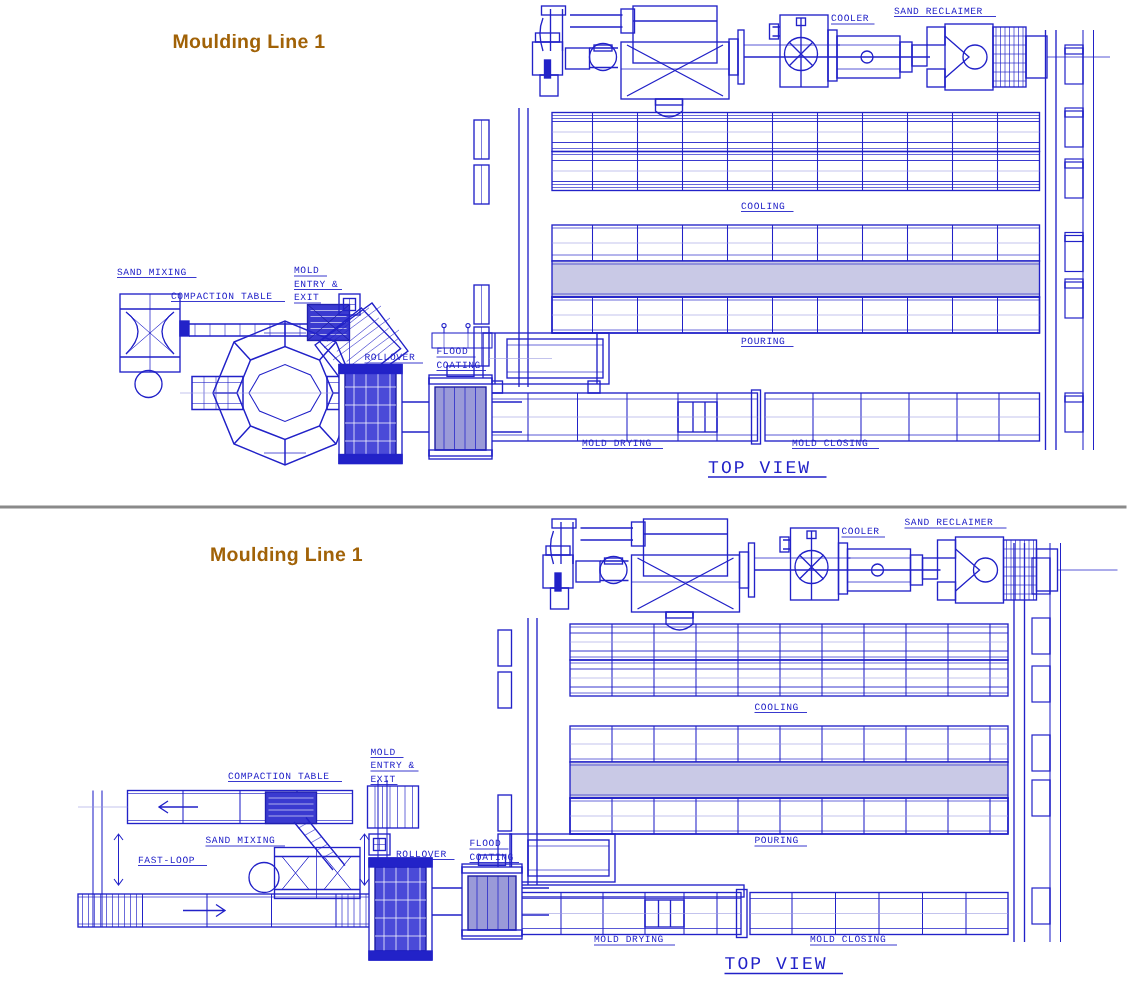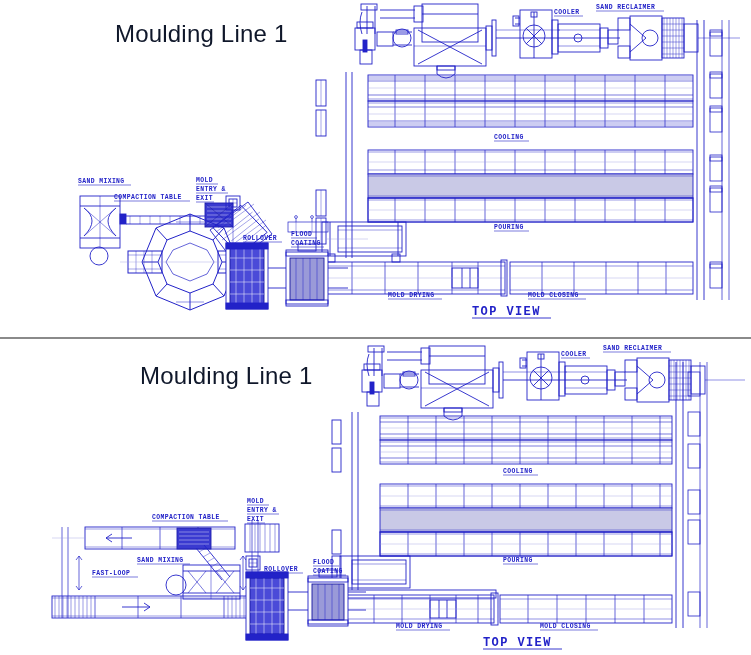--- a/index.html
+++ b/index.html
@@ -1,22 +1,22 @@
 <!DOCTYPE html>
 <html><head>
 <meta charset="utf-8">
 <style>
   html,body{margin:0;padding:0;background:#ffffff;}
   body{width:751px;height:655px;font-family:"Liberation Sans",sans-serif;overflow:hidden;}
   #stage{position:relative;width:751px;height:655px;background:#fff;}
-  .panel{position:absolute;left:0;width:740px;font-weight:bold;}
+  .panel{position:absolute;left:0;width:740px;}
   #panel1{top:0;height:337px;}
   #panel2{top:339px;height:316px;}
   .divider{position:absolute;left:0;top:337px;width:751px;height:2px;background:#8a8a8a;}
-  .title{position:absolute;color:#0f172a;font-size:24px;letter-spacing:.2px;white-space:nowrap;}
+  .title{position:absolute;color:#a16207;font-size:13px;letter-spacing:.2px;white-space:nowrap;font-weight:bold;}
   #t1{left:115px;top:20px;}
   #t2{left:140px;top:362px;}
   svg{position:absolute;left:0;top:0;display:block;}
   .lbl{font-family:"Liberation Mono",monospace;font-size:6.4px;fill:#2222c8;letter-spacing:.4px;}
   .lbl.big{font-size:12px;letter-spacing:1.4px;}
   text{dominant-baseline:alphabetic;}
 </style>
 </head>
 <body>
 

